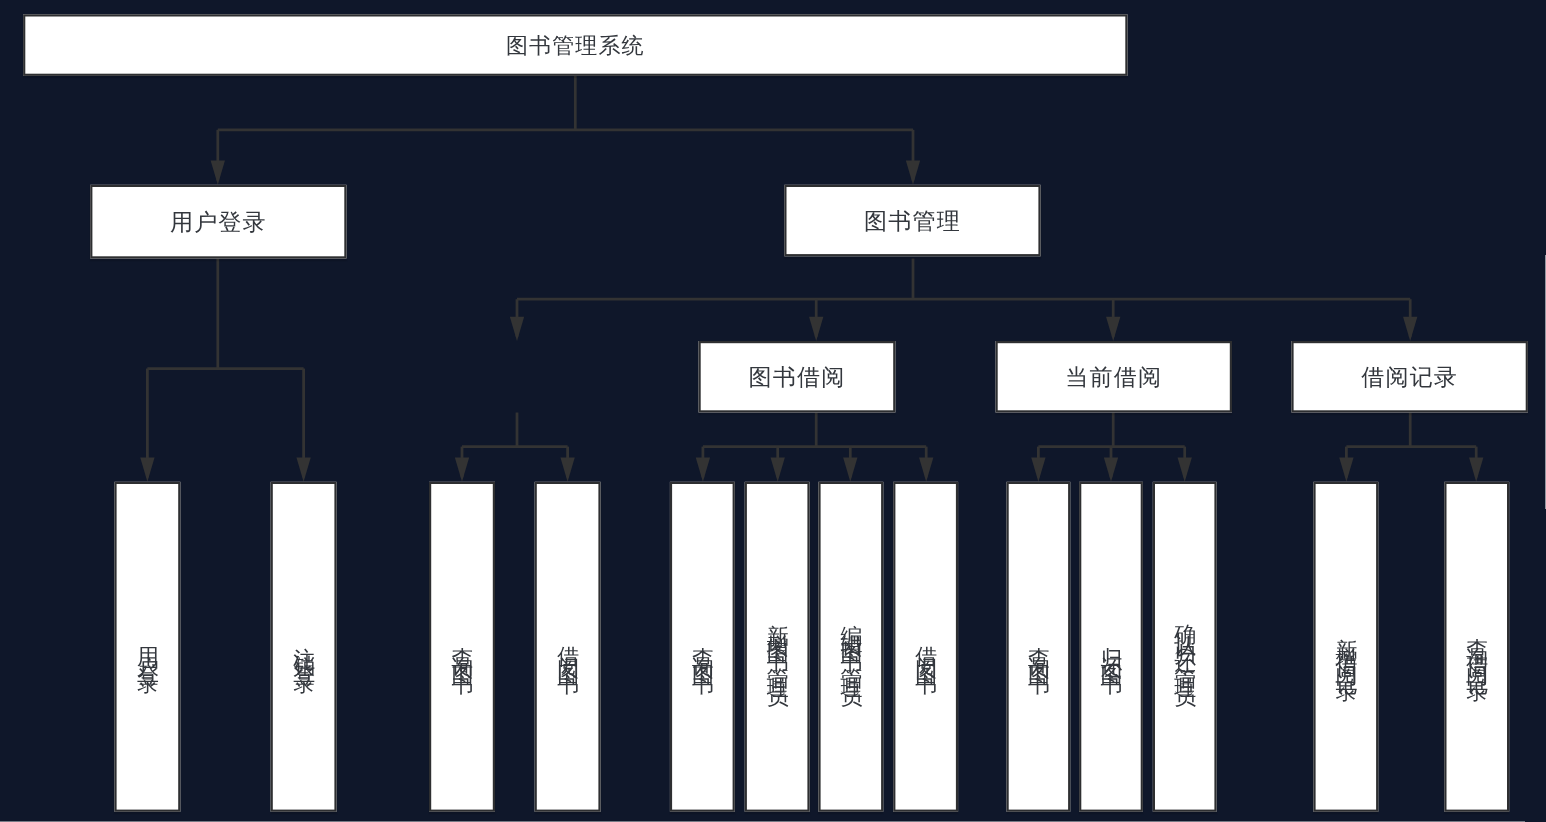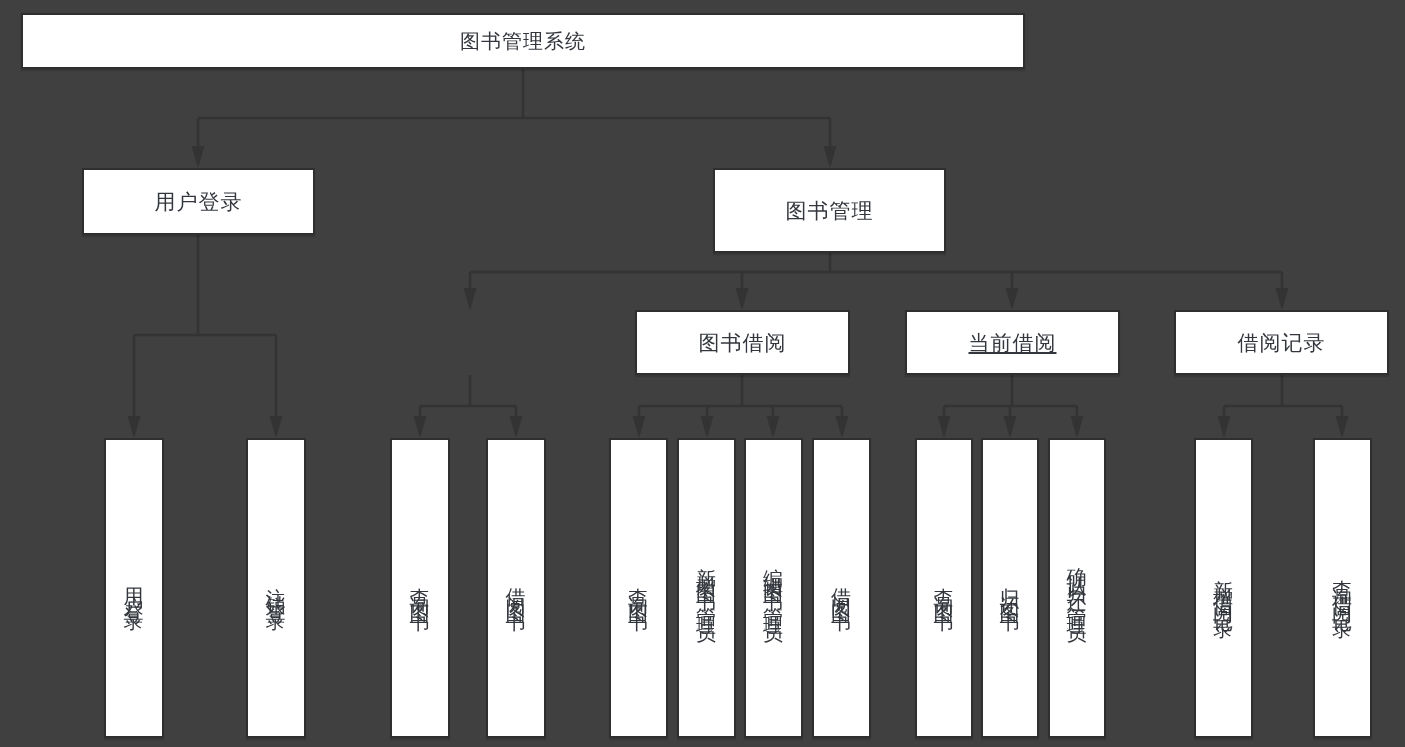--- a/index.html
+++ b/index.html
@@ -1,19 +1,19 @@
 <!DOCTYPE html>
 <html><head>
 <meta charset="utf-8">
 <style>
   html,body{margin:0;padding:0;background:#ffffff;}
   .canvas{
     position:relative;
     width:1405px;height:747px;
-    background:#404040;
+    background:#0f172a;
     font-family:"Liberation Sans","DejaVu Sans",sans-serif;
     overflow:hidden;
   }
   .connectors{position:absolute;left:0;top:0;width:1405px;height:747px;z-index:1;}
   .box{
     position:absolute;
     box-sizing:border-box;
     border:2px solid #2e2f31;
     background:#ffffff;
     color:#33373d;
@@ -116,28 +116,28 @@
     </g>
   </svg>
 
   <div class="box" style="left:21px;top:13px;width:1004px;height:56px;">
     <span class="root-label">图书管理系统</span>
   </div>
 
   <div class="box" style="left:82px;top:168px;width:233px;height:67px;">
     <span class="h-label">用户登录</span>
   </div>
-  <div class="box" style="left:713px;top:168px;width:233px;height:85px;">
+  <div class="box" style="left:713px;top:168px;width:233px;height:65px;">
     <span class="h-label">图书管理</span>
   </div>
 
-  <div class="box" style="left:635px;top:310px;width:215px;height:65px;">
+  <div class="box" style="left:635px;top:310px;width:179px;height:65px;">
     <span class="h-label">图书借阅</span>
   </div>
-  <div class="box" style="left:905px;top:310px;width:215px;height:65px;text-decoration:underline;">
+  <div class="box" style="left:905px;top:310px;width:215px;height:65px;">
     <span class="h-label">当前借阅</span>
   </div>
   <div class="box" style="left:1174px;top:310px;width:215px;height:65px;">
     <span class="h-label">借阅记录</span>
   </div>
 
   <div class="box v-box" style="left:104px;top:438px;width:60px;height:300px;">用户登录</div>
   <div class="box v-box" style="left:246px;top:438px;width:60px;height:300px;">注销登录</div>
 
   <div class="box v-box" style="left:390px;top:438px;width:60px;height:300px;">查询图书</div>

